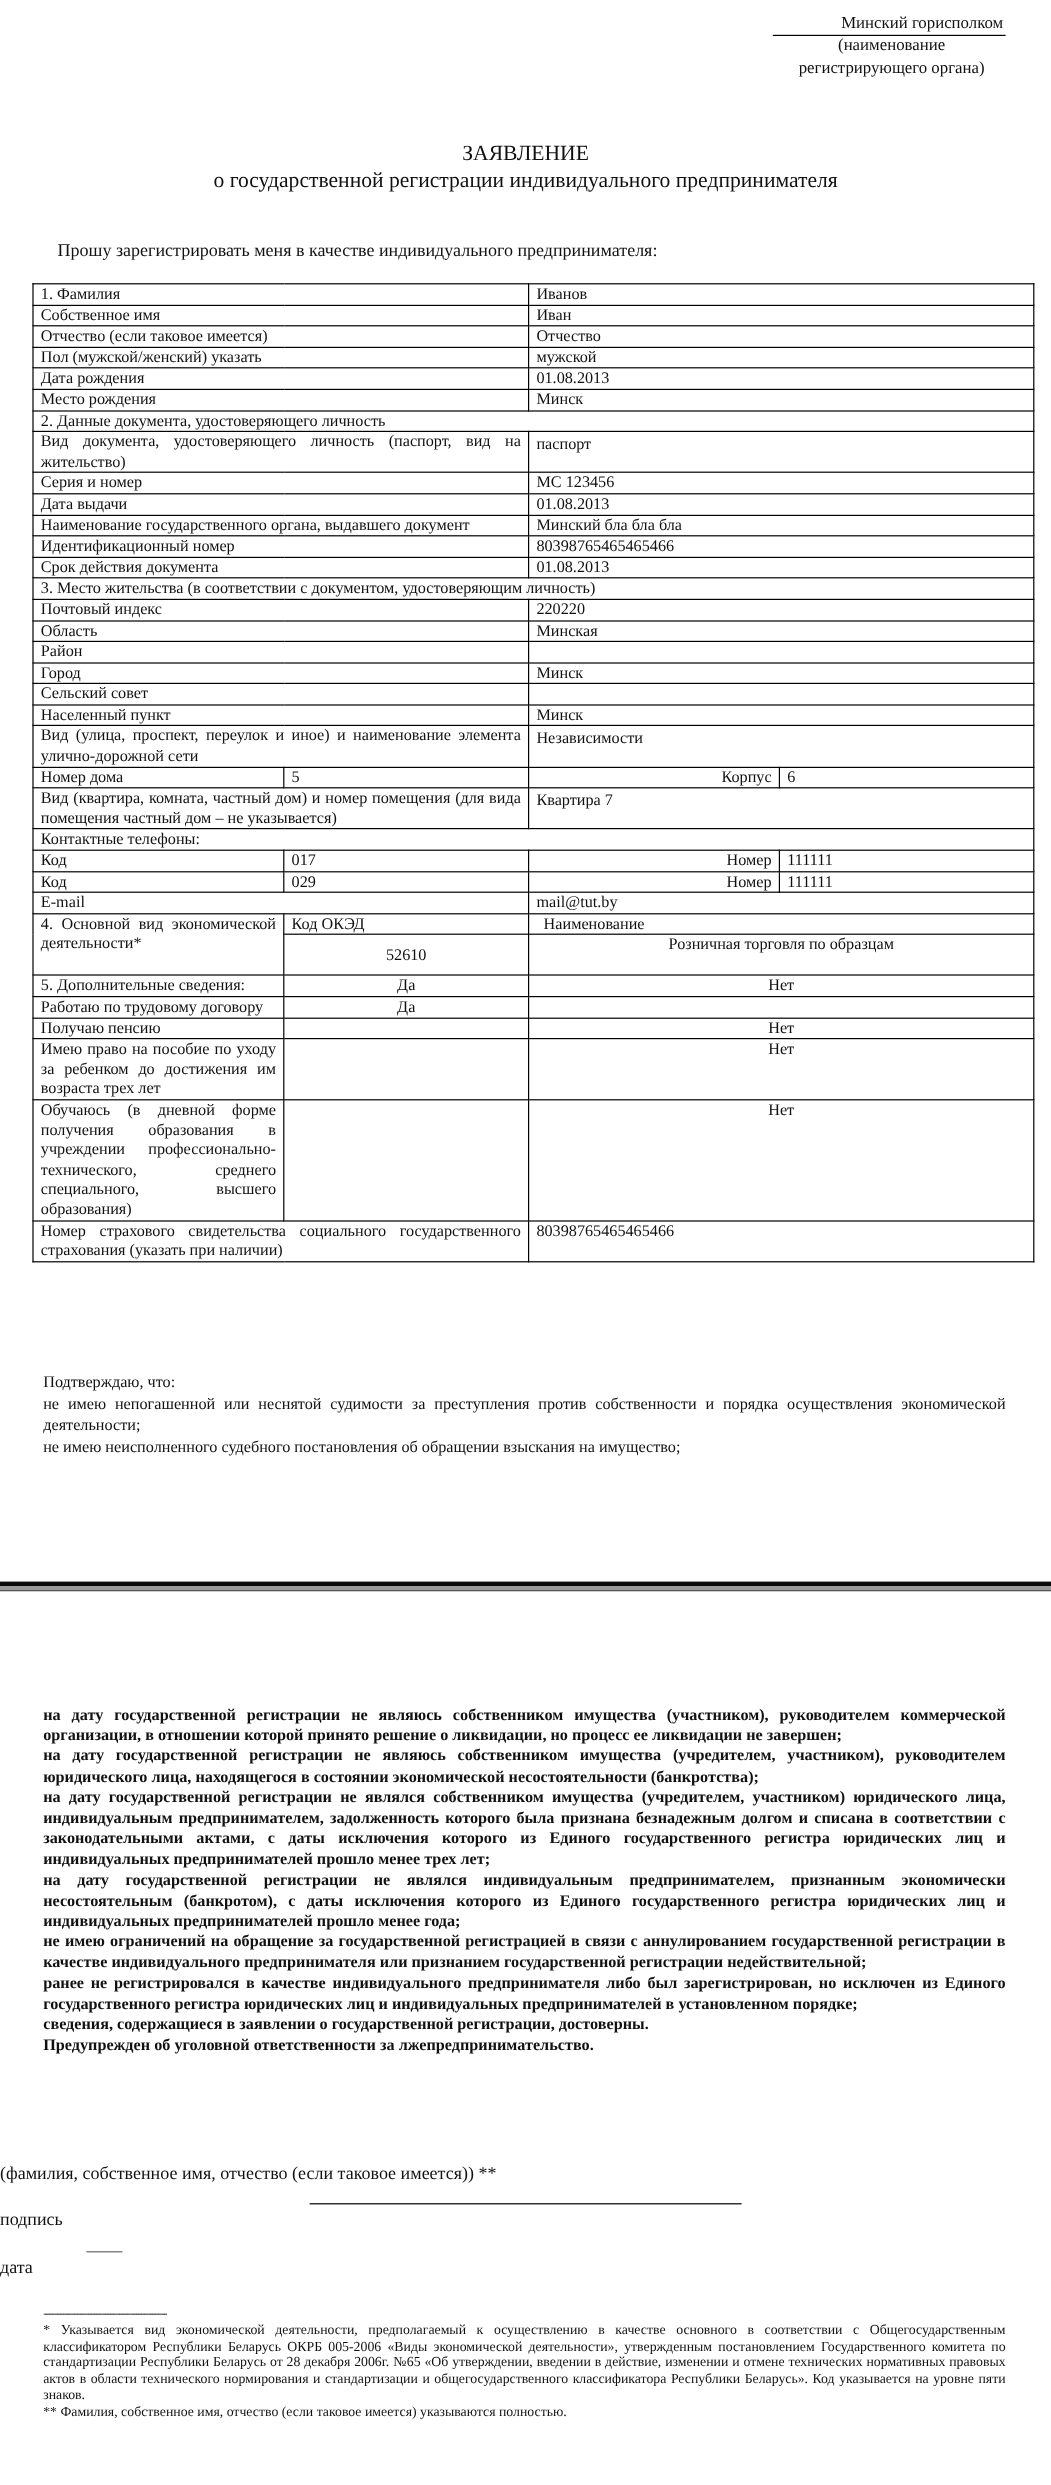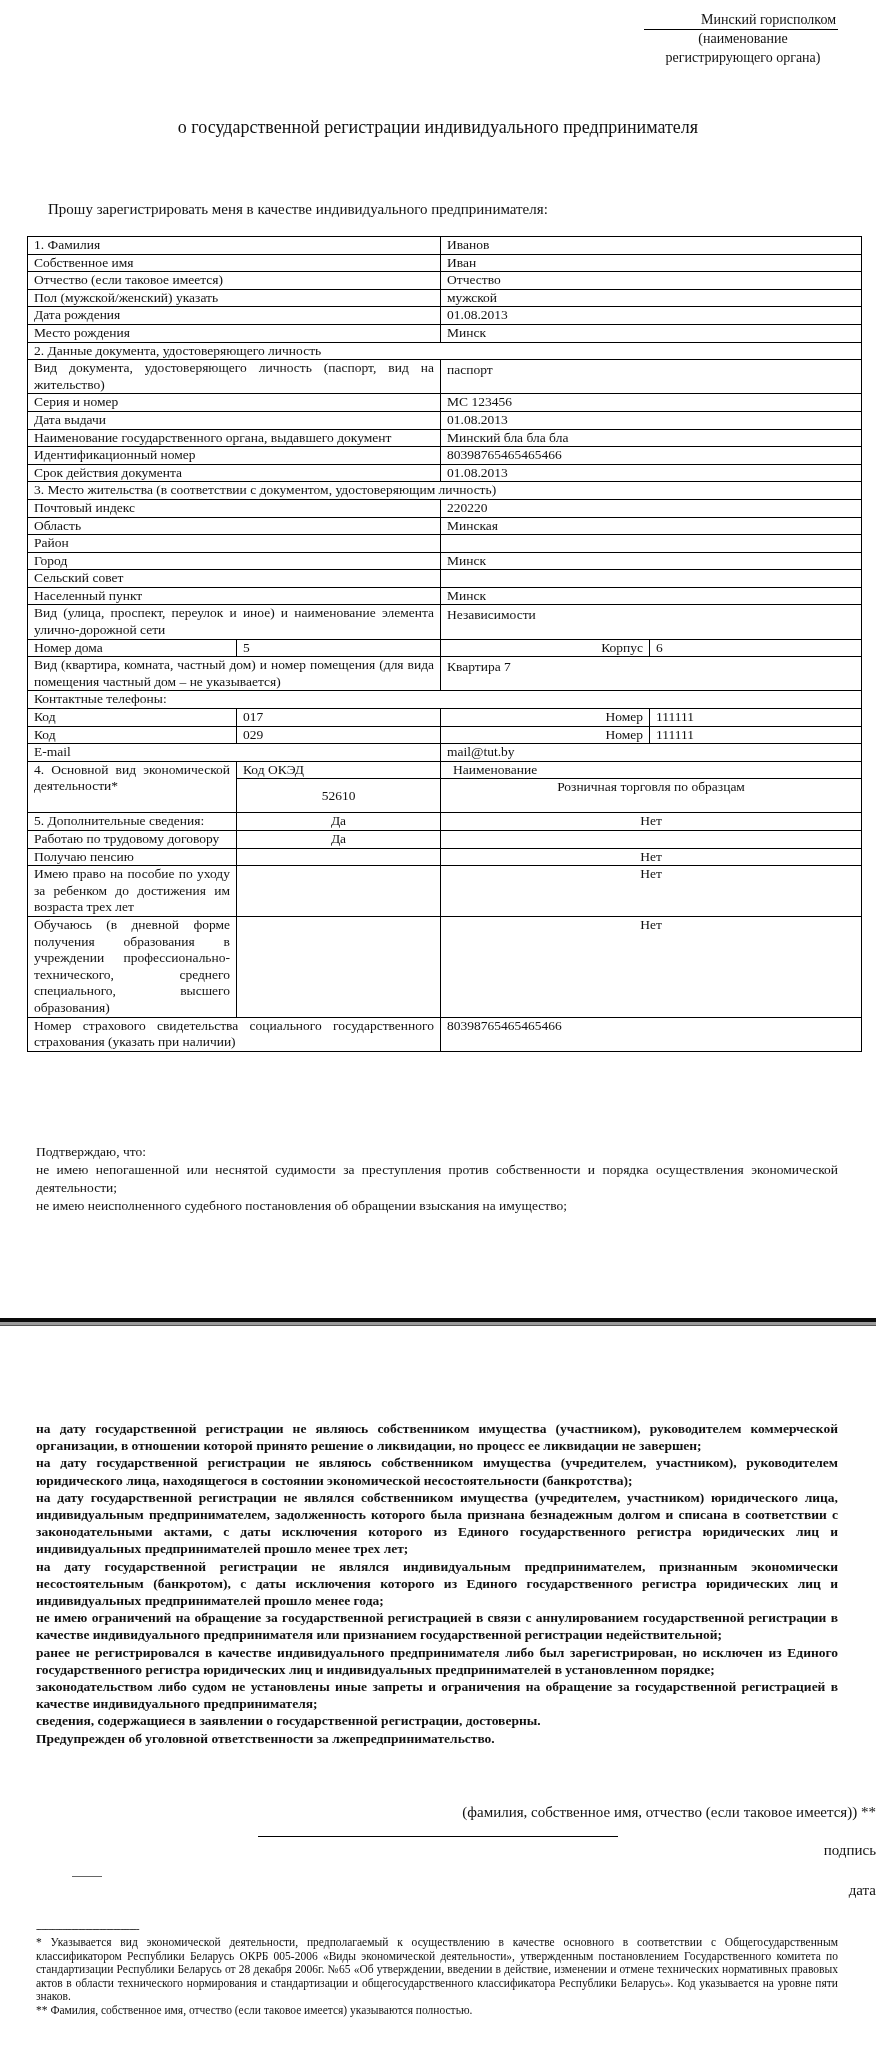--- a/index.html
+++ b/index.html
@@ -23,41 +23,42 @@
 
   .confirm { position:absolute; left:36px; top:1143px; width:802px; font-size:13.5px; line-height:18px; text-align:justify; }
 
   .sep { position:absolute; left:0; width:876px; top:1318px; height:8px; }
   .sep .a { height:4px; background:#0a0a0a; }
   .sep .b { height:3px; background:#9a9a9a; border-bottom:1px solid #555; }
 
   .p2text { position:absolute; left:36px; top:1420px; width:802px; font-size:13.5px; line-height:17.2px; text-align:justify;font-weight:bold; }
   .p2text p { margin:0; }
 
-  .sig { position:absolute; left:0; width:876px; text-align:right; font-size:15px; }
+  .sig { position:absolute; left:0; width:876px; text-align:left; font-size:15px; }
   .sigline { position:absolute; left:258px; width:360px; top:1836px; border-top:1.5px solid #000; }
   .dateline { position:absolute; left:72px; width:30px; top:1876px; border-top:1.5px solid #666; }
 
   .fn-sep { position:absolute; left:36px; top:1923px; font-size:10px; letter-spacing:-1px; }
   .footnotes { position:absolute; left:36px; top:1936px; width:802px; font-size:11.5px; line-height:13.6px; text-align:justify; }
   .footnotes p { margin:0; }
 </style>
 </head>
 <body>
 
 <div class="page page1">
 
   <div class="org">
     <div style="text-align:right;padding-right:2px;">Минский горисполком</div>
     <div class="name-line"></div>
     <div>(наименование</div>
     <div>регистрирующего органа)</div>
   </div>
 
   <div class="title">
+    <div>ЗАЯВЛЕНИЕ</div>
     <div>о государственной регистрации индивидуального предпринимателя</div>
   </div>
 
   <div class="intro">Прошу зарегистрировать меня в качестве индивидуального предпринимателя:</div>
 
   <table class="form">
     <colgroup>
       <col style="width:209px">
         <col style="width:204px">
         <col style="width:209px">
@@ -236,21 +237,20 @@
 
 <div class="page page2"></div>
 
 <div class="p2text">
   <p>на дату государственной регистрации не являюсь собственником имущества (участником), руководителем коммерческой организации, в отношении которой принято решение о ликвидации, но процесс ее ликвидации не завершен;</p>
   <p>на дату государственной регистрации не являюсь собственником имущества (учредителем, участником), руководителем юридического лица, находящегося в состоянии экономической несостоятельности (банкротства);</p>
   <p>на дату государственной регистрации не являлся собственником имущества (учредителем, участником) юридического лица, индивидуальным предпринимателем, задолженность которого была признана безнадежным долгом и списана в соответствии с законодательными актами, с даты исключения которого из Единого государственного регистра юридических лиц и индивидуальных предпринимателей прошло менее трех лет;</p>
   <p>на дату государственной регистрации не являлся индивидуальным предпринимателем, признанным экономически несостоятельным (банкротом), с даты исключения которого из Единого государственного регистра юридических лиц и индивидуальных предпринимателей прошло менее года;</p>
   <p>не имею ограничений на обращение за государственной регистрацией в связи с аннулированием государственной регистрации   в качестве индивидуального предпринимателя или признанием государственной регистрации недействительной;</p>
   <p>ранее не регистрировался в качестве индивидуального предпринимателя либо был зарегистрирован, но исключен из Единого государственного регистра юридических лиц и индивидуальных предпринимателей в установленном порядке;</p>
-  <p>законодательством либо судом не установлены иные запреты и ограничения на обращение за государственной регистрацией в качестве индивидуального предпринимателя;</p>
   <p>сведения, содержащиеся в заявлении о государственной регистрации, достоверны.</p>
   <p>Предупрежден об уголовной ответственности за лжепредпринимательство.</p>
 </div>
 
 <div class="sig" style="top:1804px">(фамилия, собственное имя, отчество (если таковое имеется)) **</div>
 <div class="sigline"></div>
 <div class="sig" style="top:1842px">подпись</div>
 <div class="dateline"></div>
 <div class="sig" style="top:1882px">дата</div>
 

